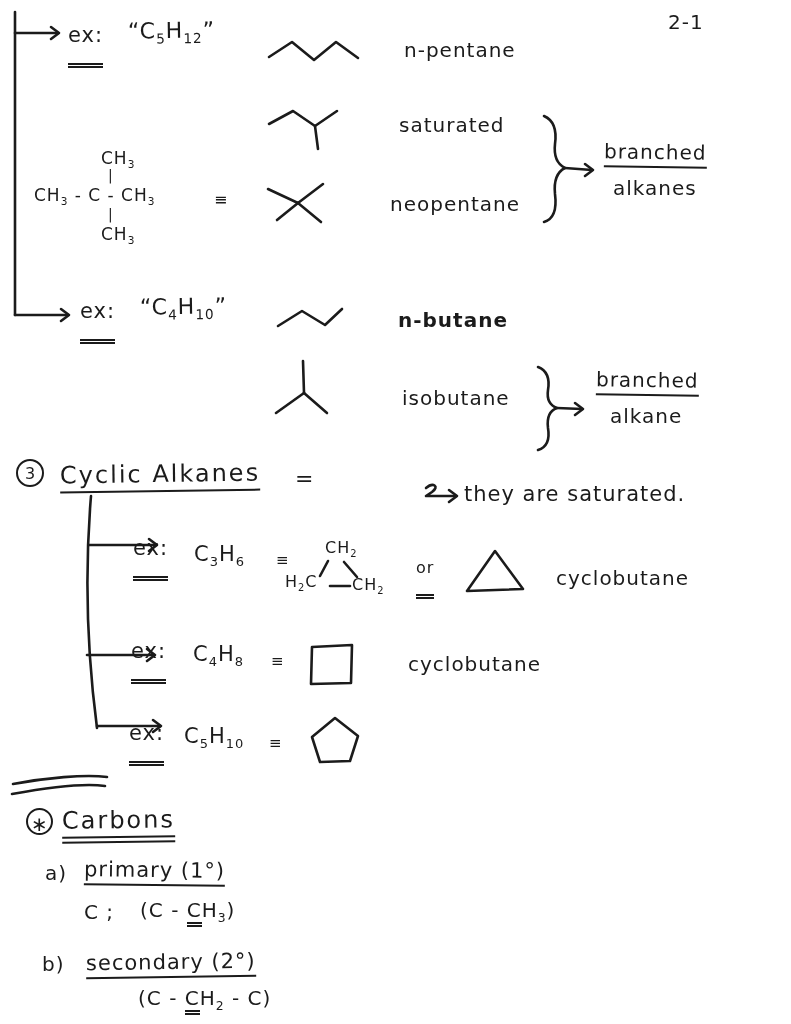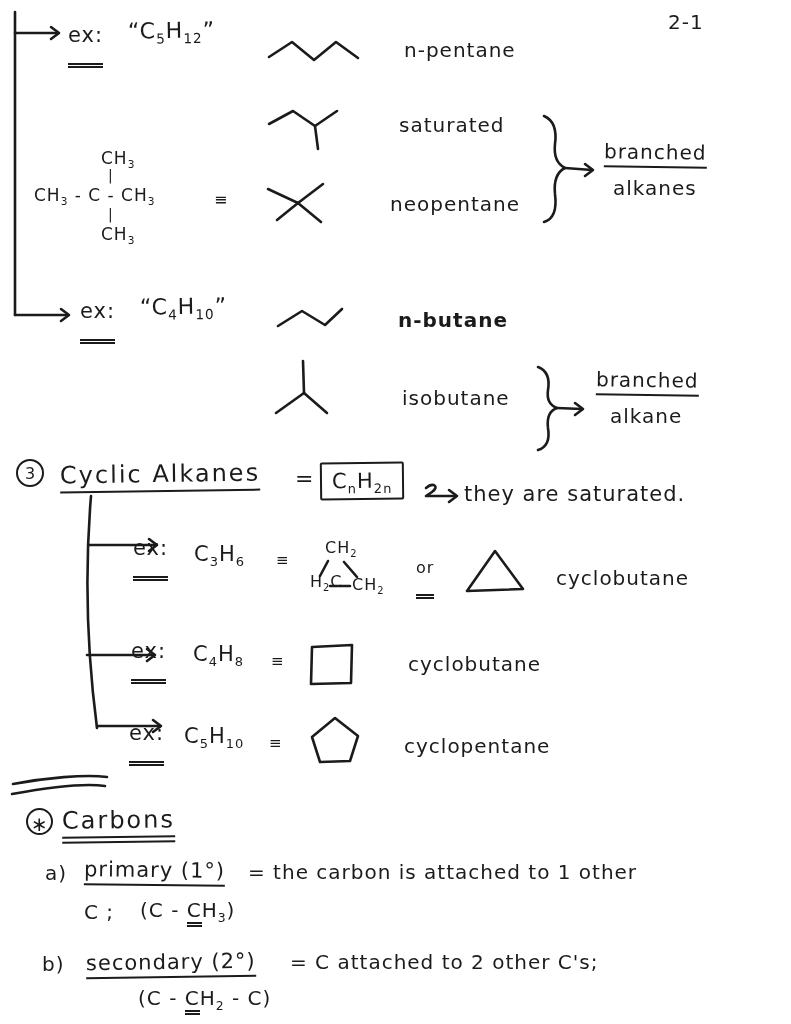--- a/index.html
+++ b/index.html
@@ -90,23 +90,20 @@
       <polyline points="41,39 49,45 41,51"></polyline>
   </svg>
   <div class="abs f20 hw under tilt2" style="left:596px;top:368px;">branched</div>
   <div class="abs f20 hw" style="left:610px;top:404px;">alkane</div>
 
   <div class="abs circle f16" style="left:16px;top:459px;width:28px;height:28px;">
     <span>3</span>
   </div>
   <div class="abs f24 hw under tilt1" style="left:60px;top:460px;letter-spacing:2px;">Cyclic Alkanes</div>
   <div class="abs f22" style="left:295px;top:466px;">=</div>
-  <div class="abs box f21 hw" style="left:320px;top:462px;">
-    <span>C<sub>n</sub>H<sub>2n</sub></span>
-  </div>
   <svg class="abs" style="left:422px;top:482px;" width="44" height="26">
     <path d="M4,6 C11,0 18,4 10,10 L4,14 L34,14"></path>
     <polyline points="27,8 35,14 27,20"></polyline>
   </svg>
   <div class="abs f21 hw" style="left:464px;top:482px;">they are saturated.</div>
 
   <svg class="abs" style="left:80px;top:496px;" width="100" height="240">
     <path d="M11,0 C6,60 5,140 17,232"></path>
     <path d="M9,49 L76,49"></path>
       <polyline points="69,43 77,49 69,55"></polyline>
@@ -118,21 +115,21 @@
 
   <div class="abs f21 hw dunder" style="left:133px;top:537px;">ex:</div>
   <div class="abs f21 hw" style="left:194px;top:542px;">C<sub>3</sub>H<sub>6</sub></div>
   <div class="abs f15" style="left:276px;top:551px;">≡</div>
   <div class="abs f16 hw" style="left:325px;top:538px;">CH<sub>2</sub></div>
   <svg class="abs" style="left:315px;top:558px;" width="50" height="34">
     <line x1="13" y1="3" x2="5" y2="18"></line>
     <line x1="29" y1="4" x2="42" y2="19"></line>
     <line x1="15" y1="28" x2="35" y2="28"></line>
   </svg>
-  <div class="abs f16 hw" style="left:285px;top:572px;margin-left:25px;">H<sub>2</sub>C</div>
+  <div class="abs f16 hw" style="left:285px;top:572px;">H<sub>2</sub>C</div>
   <div class="abs f16 hw" style="left:352px;top:575px;">CH<sub>2</sub></div>
   <div class="abs f16 hw dunder" style="left:416px;top:560px;text-align:center;">or</div>
   <svg class="abs" style="left:463px;top:548px;" width="64" height="48">
     <polygon points="32,3 4,43 60,41"></polygon>
   </svg>
   <div class="abs f20 hw" style="left:556px;top:566px;">cyclobutane</div>
 
   <div class="abs f21 hw dunder" style="left:131px;top:640px;">ex:</div>
   <div class="abs f21 hw" style="left:193px;top:642px;">C<sub>4</sub>H<sub>8</sub></div>
   <div class="abs f15" style="left:271px;top:652px;">≡</div>
@@ -140,36 +137,33 @@
     <polygon points="3,4 43,2 42,40 2,41"></polygon>
   </svg>
   <div class="abs f20 hw" style="left:408px;top:652px;">cyclobutane</div>
 
   <div class="abs f21 hw dunder" style="left:129px;top:722px;">ex:</div>
   <div class="abs f21 hw" style="left:184px;top:724px;">C<sub>5</sub>H<sub>10</sub></div>
   <div class="abs f15" style="left:269px;top:734px;">≡</div>
   <svg class="abs" style="left:309px;top:715px;" width="54" height="52">
     <polygon points="26,3 49,21 41,46 11,47 3,22"></polygon>
   </svg>
-  <div class="abs f20 hw" style="left:404px;top:734px;">cyclopentane</div>
 
   <svg class="abs" style="left:10px;top:772px;" width="100" height="26">
     <path d="M3,12 C35,6 75,2 97,5"></path>
     <path d="M2,22 C35,16 75,11 95,14"></path>
   </svg>
 
   <div class="abs circle f20" style="left:26px;top:808px;width:27px;height:27px;">
     <span style="margin-top:4px;">∗</span>
   </div>
   <div class="abs f24 hw tilt1" style="left:62px;top:806px;border-bottom:7px double #1b1b1b;padding-bottom:2px;letter-spacing:2px;">Carbons</div>
 
   <div class="abs f20 hw" style="left:45px;top:861px;">a)</div>
   <div class="abs f21 hw under tilt2" style="left:84px;top:858px;">primary (1°)</div>
-  <div class="abs f20 hw" style="left:248px;top:860px;">= the carbon is attached to 1 other</div>
   <div class="abs f20 hw" style="left:84px;top:900px;">C ;</div>
   <div class="abs f20 hw" style="left:140px;top:898px;">(C - <span class="cdub">C</span>H<sub>3</sub>)</div>
 
   <div class="abs f20 hw" style="left:42px;top:952px;">b)</div>
   <div class="abs f21 hw under tilt1" style="left:86px;top:950px;">secondary (2°)</div>
-  <div class="abs f20 hw" style="left:290px;top:950px;">= C attached to 2 other C's;</div>
   <div class="abs f20 hw" style="left:138px;top:986px;">(C - <span class="cdub">C</span>H<sub>2</sub> - C)</div>
 
 </div>
 
 </body></html>

